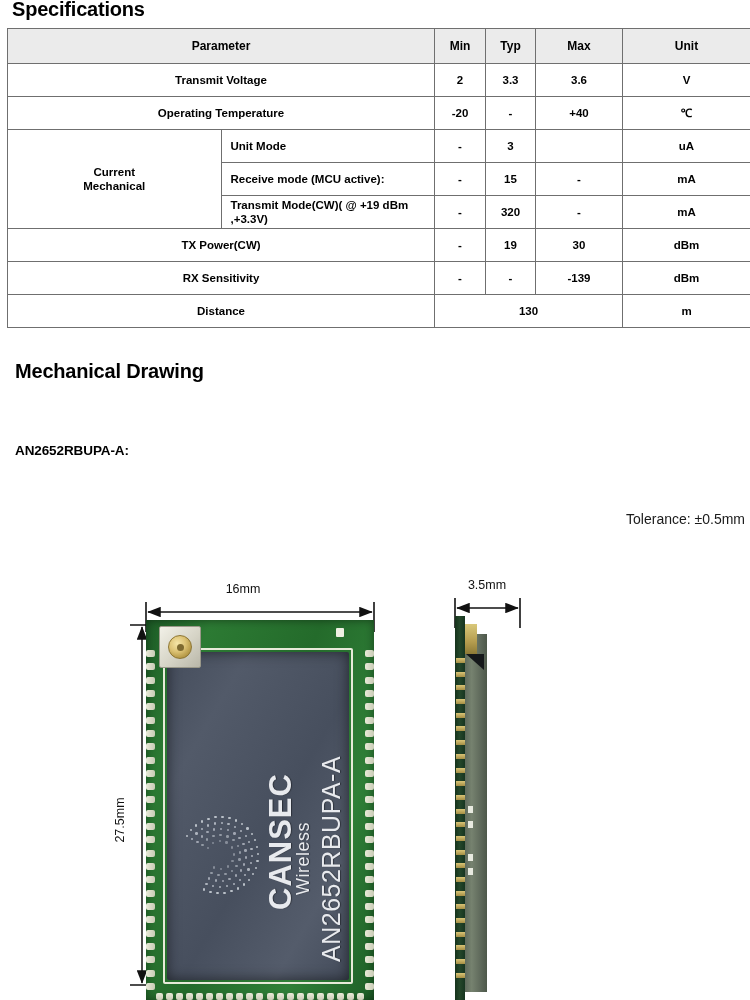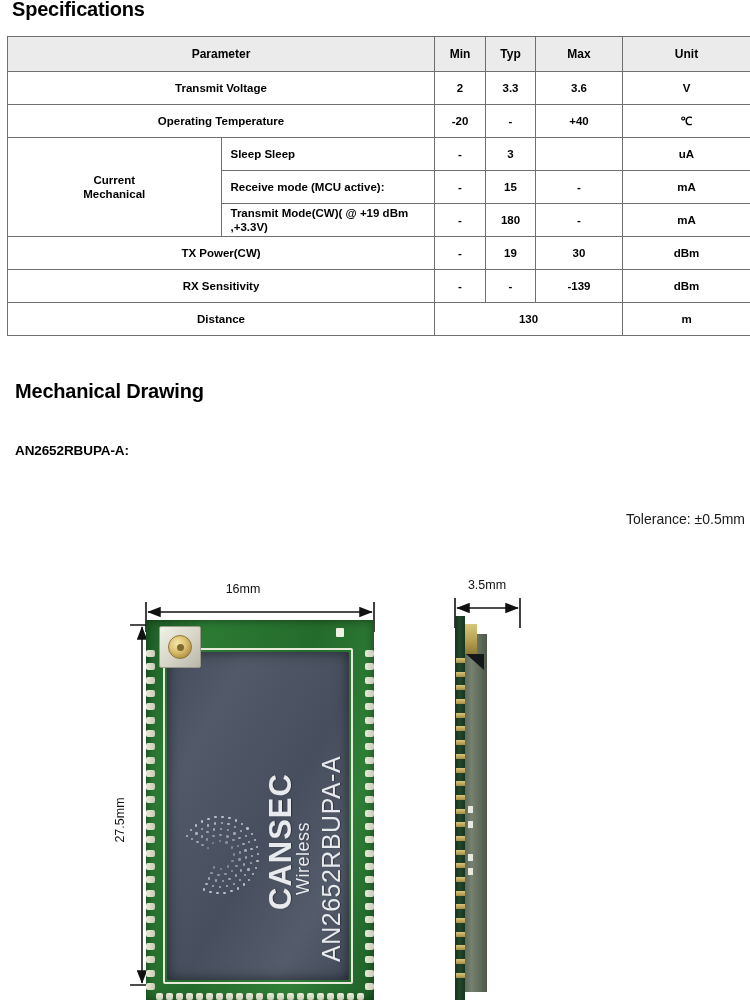--- a/index.html
+++ b/index.html
@@ -18,21 +18,21 @@
 
   
   .h-section {
     position: absolute;
     font-size: 20px;
     font-weight: bold;
     letter-spacing: -0.2px;
     color: #000;
   }
   #spec-title { left: 12px; top: -2px; }
-  #mech-title { left: 15px; top: 380px; }
+  #mech-title { left: 15px; top: 360px; }
 
   .part-label {
     position: absolute;
     left: 15px;
     top: 443px;
     font-size: 13.5px;
     font-weight: bold;
     letter-spacing: -0.1px;
   }
 
@@ -42,21 +42,21 @@
     top: 511px;
     font-size: 14px;
     font-weight: normal;
     color: #1a1a1a;
   }
 
   
   #spec-table {
     position: absolute;
     left: 7px;
-    top: 36px;
+    top: 28px;
     width: 738px;
     border-collapse: collapse;
     table-layout: fixed;
     font-size: 11.5px;
     font-weight: bold;
   }
   #spec-table td, #spec-table th {
     border: 1px solid #6f6f6f;
     padding: 0;
     text-align: center;
@@ -339,37 +339,37 @@
       <td>-</td>
       <td>+40</td>
       <td>℃</td>
     </tr>
 
     <tr class="tall-row">
       <td class="c-group" rowspan="3">
         <span>Current</span><br>
         <span>Mechanical</span>
       </td>
-      <td class="c-sub cell-left">Sleep Sleep</td>
+      <td class="c-sub cell-left">Unit Mode</td>
       <td>-</td>
       <td>3</td>
       <td></td>
       <td>uA</td>
     </tr>
     <tr class="tall-row">
       <td class="cell-left">Receive mode (MCU active):</td>
       <td>-</td>
       <td>15</td>
       <td>-</td>
       <td>mA</td>
     </tr>
     <tr class="tall-row">
       <td class="cell-left">Transmit Mode(CW)( @ +19 dBm ,+3.3V)</td>
       <td>-</td>
-      <td>180</td>
+      <td>320</td>
       <td>-</td>
       <td>mA</td>
     </tr>
 
     <tr>
       <td colspan="2">TX Power(CW)</td>
       <td>-</td>
       <td>19</td>
       <td>30</td>
       <td>dBm</td>

